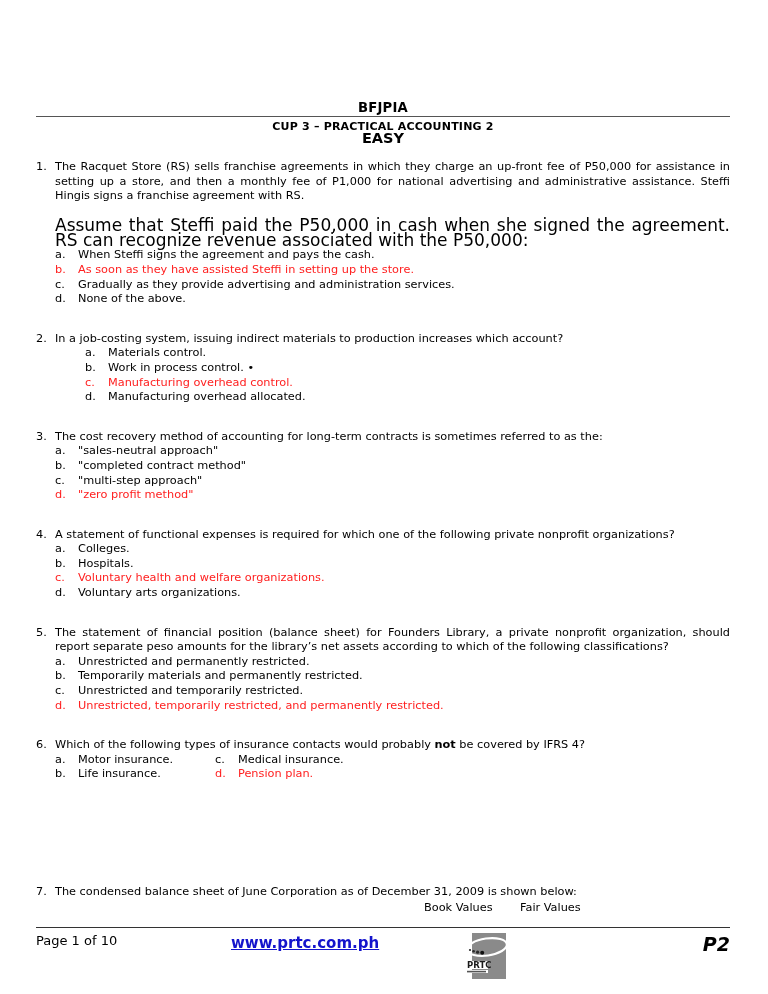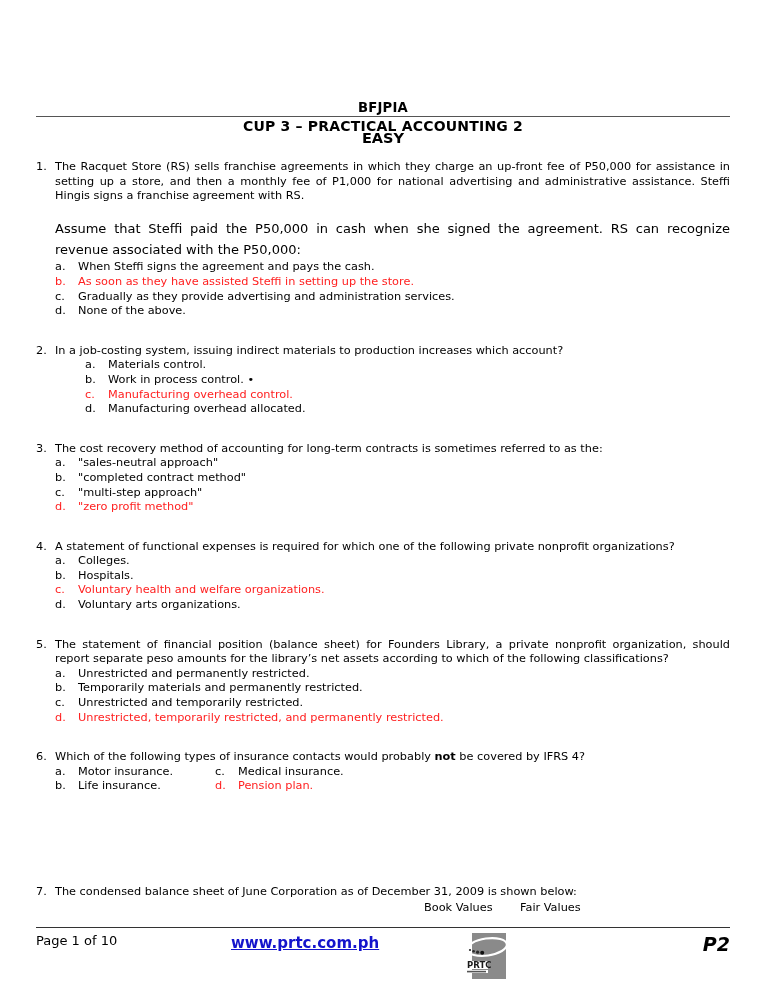--- a/index.html
+++ b/index.html
@@ -33,21 +33,21 @@
     text-align: center;
     margin-top: 36px;
   }
   .hdr-line {
     font-weight: bold;
     font-size: 13.2px;
     line-height: 19px;
     letter-spacing: 0.2px;
   }
   .hdr-line.second {
-    font-size: 14px;
+    font-size: 11px;
   }
 
   .rule-top {
     position: absolute;
     left: 36px;
     top: 116px;
     width: 694px;
     height: 0;
     border-top: 1.6px solid #555555;
   }
@@ -89,22 +89,22 @@
     left: 0;
     top: 0;
     width: 19px;
     font-size: 11.3px;
     line-height: 14.6px;
     text-align: left;
   }
 
   .q-para {
     padding-left: 19px;
-    font-size: 13px;
-    line-height: 21px;
+    font-size: 17px;
+    line-height: 15px;
     text-align: justify;
   }
 
   .spacer-line {
     height: 14.6px;
   }
 
   .opts {
     padding-left: 19px;
   }

